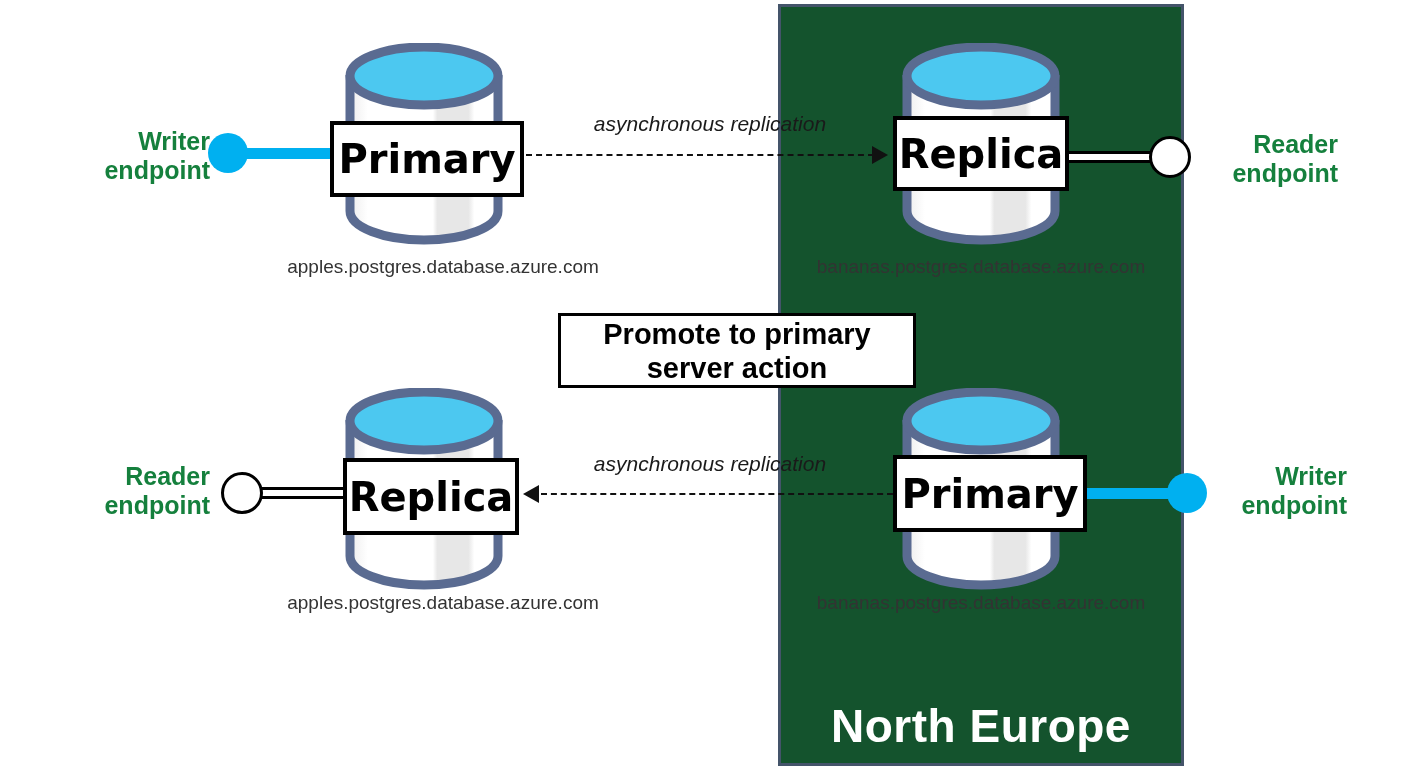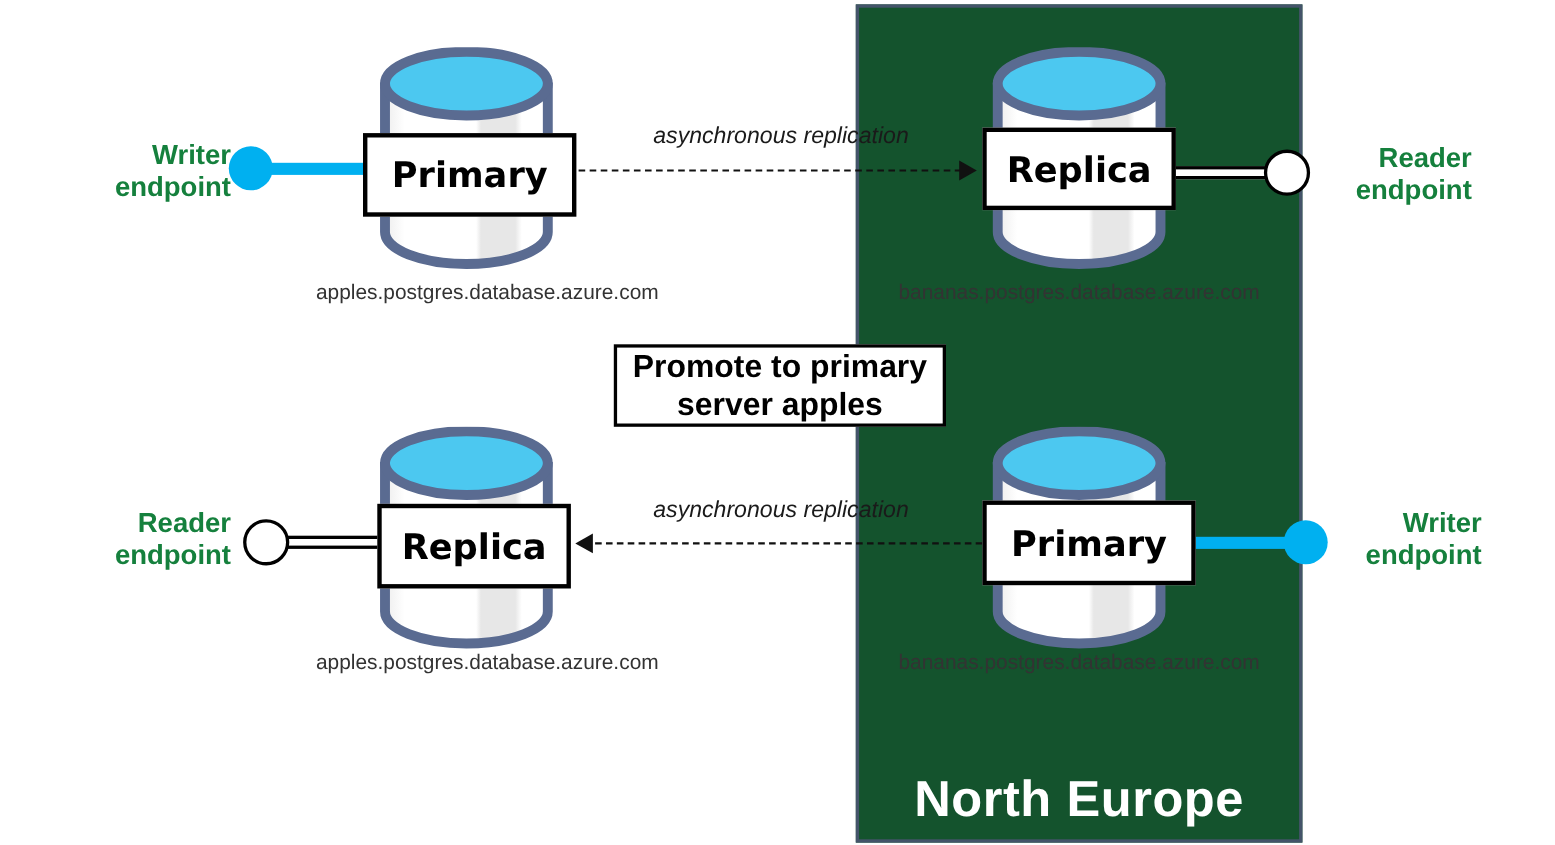--- a/index.html
+++ b/index.html
@@ -34,21 +34,21 @@
   }
 
   
   .role-box {
     position: absolute; background: #ffffff; border: 4px solid #000000;
     display: flex; align-items: center; justify-content: center;
     z-index: 6;
   }
   .role-box span {
     font-family: "DejaVu Sans", "Liberation Sans", sans-serif;
-    font-weight: bold; font-size: 32px; color: #000000;
+    font-weight: bold; font-size: 40px; color: #000000;
     white-space: nowrap; line-height: 1;
   }
 
   
   .conn-bar { position: absolute; z-index: 4; }
   .conn-bar.cyan  { height: 11px; background: #00b0f0; }
   .conn-bar.white { height: 12px; background: #ffffff; border-top: 3px solid #000000; border-bottom: 3px solid #000000; }
   .conn-circle { position: absolute; border-radius: 50%; z-index: 5; }
   .conn-circle.cyan  { width: 40px; height: 40px; background: #00b0f0; }
   .conn-circle.white { width: 42px; height: 42px; background: #ffffff; border: 3px solid #000000; }
@@ -66,21 +66,21 @@
   .arrow-head { position: absolute; width: 0; height: 0; z-index: 3; }
   .arrow-head.right { border-top: 9px solid transparent; border-bottom: 9px solid transparent; border-left: 16px solid #111111; }
   .arrow-head.left  { border-top: 9px solid transparent; border-bottom: 9px solid transparent; border-right: 16px solid #111111; }
   .repl-label {
     position: absolute; width: 320px; text-align: center;
     font-style: italic; font-size: 21px; color: #1a1a1a; z-index: 3;
   }
 
   
   .action-box {
-    position: absolute; left: 558px; top: 313px; width: 302px; height: 75px;
+    position: absolute; left: 558px; top: 313px; width: 358px; height: 75px;
     background: #ffffff; border: 3px solid #000000;
     display: flex; flex-direction: column; align-items: center; justify-content: center;
     z-index: 8;
   }
   .action-box span {
     font-weight: bold; font-size: 29px; line-height: 34px; color: #000000;
     white-space: nowrap;
   }
 </style>
 </head>
@@ -172,16 +172,16 @@
     <span>Reader</span>
     <span>endpoint</span>
   </div>
   <div class="endpoint-label" style="left:1187px; top:462px">
     <span>Writer</span>
     <span>endpoint</span>
   </div>
 
   <div class="action-box">
     <span>Promote to primary</span>
-    <span>server apples</span>
+    <span>server action</span>
   </div>
 
 </div>
 
 </body></html>

